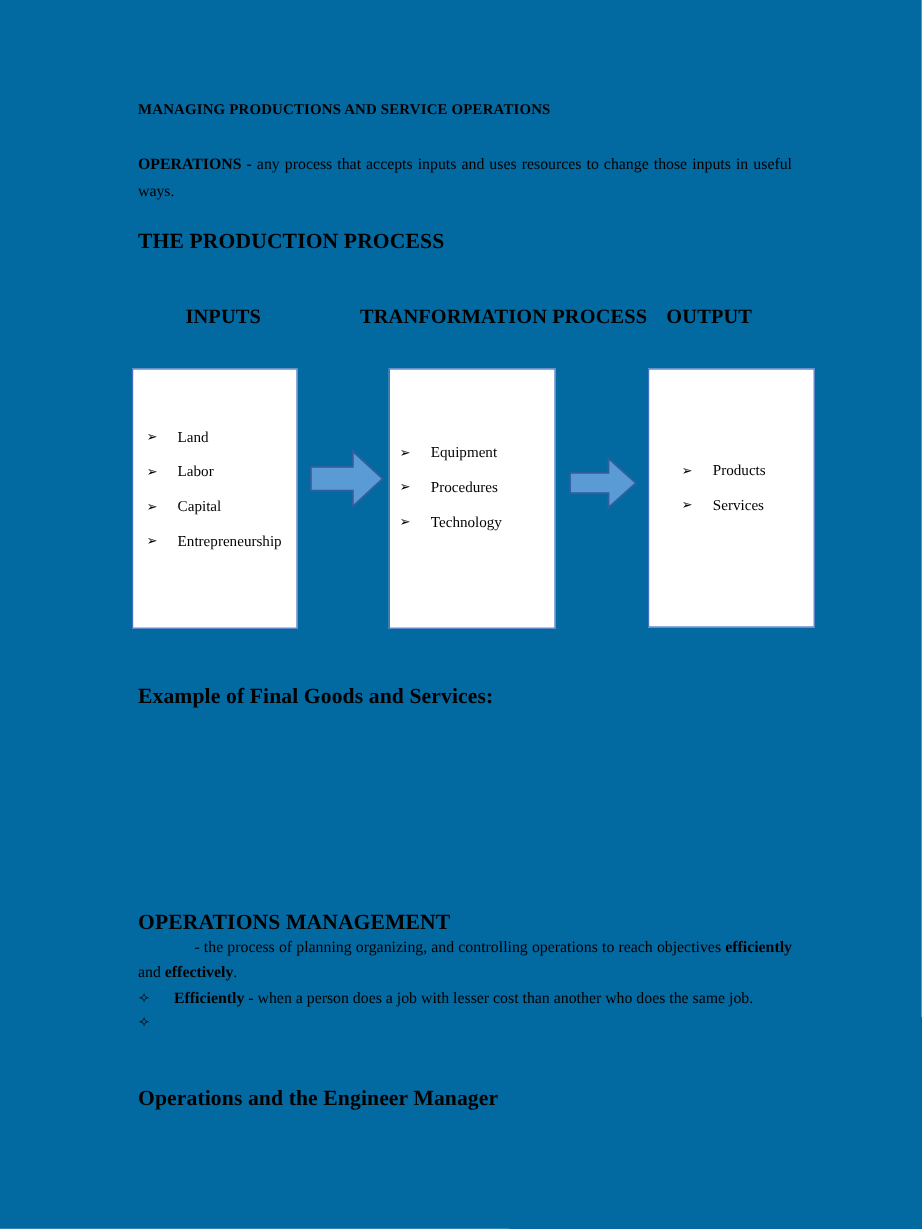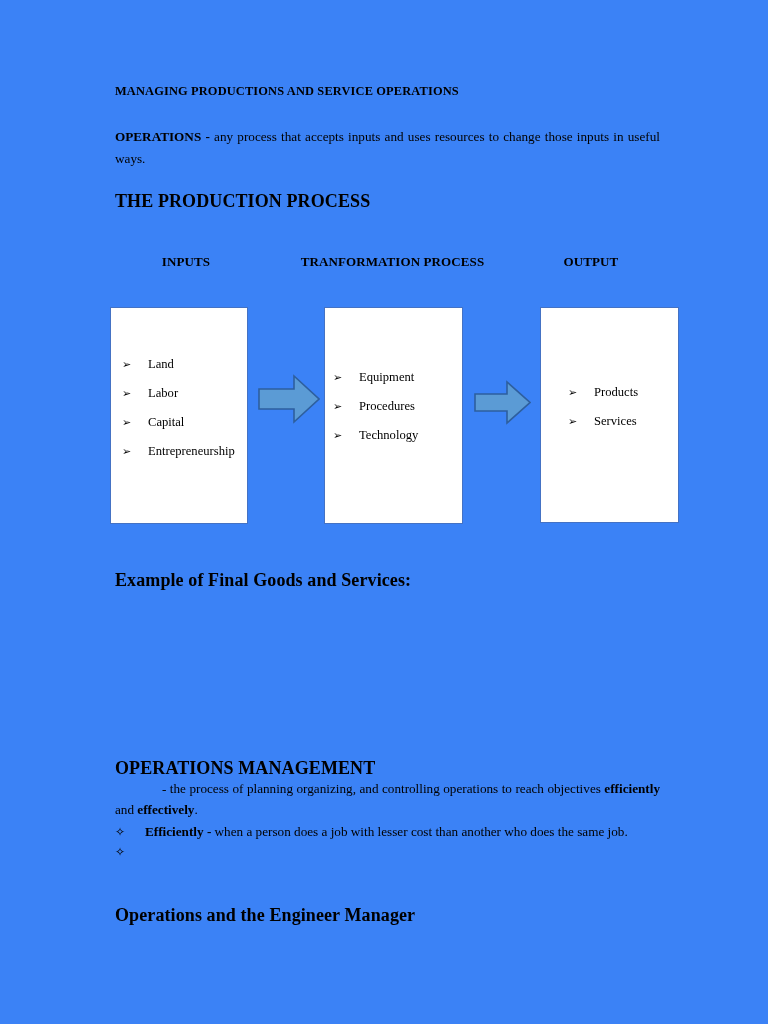--- a/index.html
+++ b/index.html
@@ -14,21 +14,21 @@
     position: relative;
     font-family: "Liberation Serif", "DejaVu Serif", serif;
     color: #000000;
     overflow: hidden;
   }
 
   .page {
     position: relative;
     width: 768px;
     height: 1024px;
-    background: #3b82f6;
+    background: #0369a1;
   }
 
   
   .doc-title {
     position: absolute;
     left: 115px;
     top: 84px;
     font-size: 12.4px;
     font-weight: bold;
     letter-spacing: 0.15px;
@@ -69,21 +69,21 @@
     position: absolute;
     left: 0;
     top: 0;
     width: 768px;
     height: 560px;
     pointer-events: none;
   }
 
   .col-head {
     position: absolute;
-    font-size: 13px;
+    font-size: 17px;
     font-weight: bold;
     letter-spacing: 0.1px;
     white-space: nowrap;
     text-align: center;
   }
   #head-inputs  { left: 140px; top: 254px; width: 92px; }
   #head-process { left: 300px; top: 254px; width: 185px; }
   #head-output  { left: 544px; top: 254px; width: 94px; }
 
   .flow-box {

